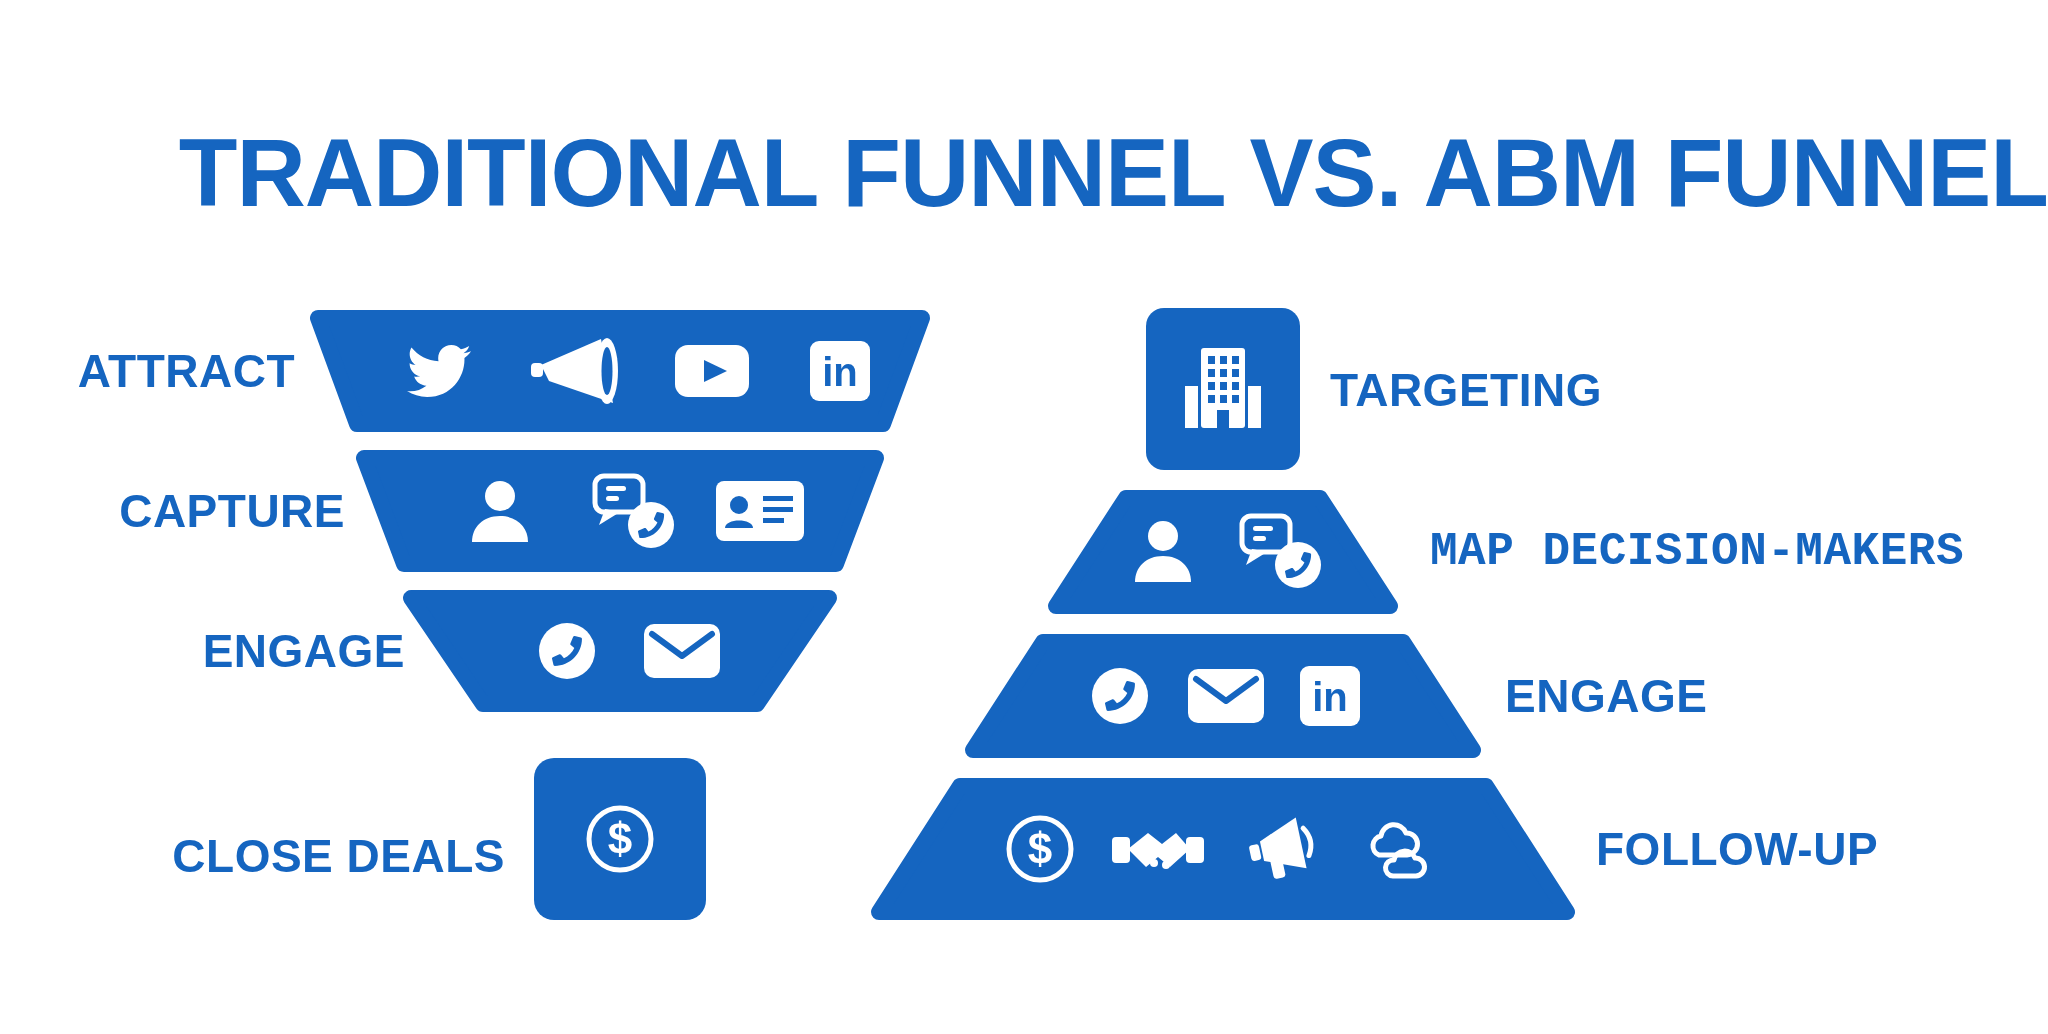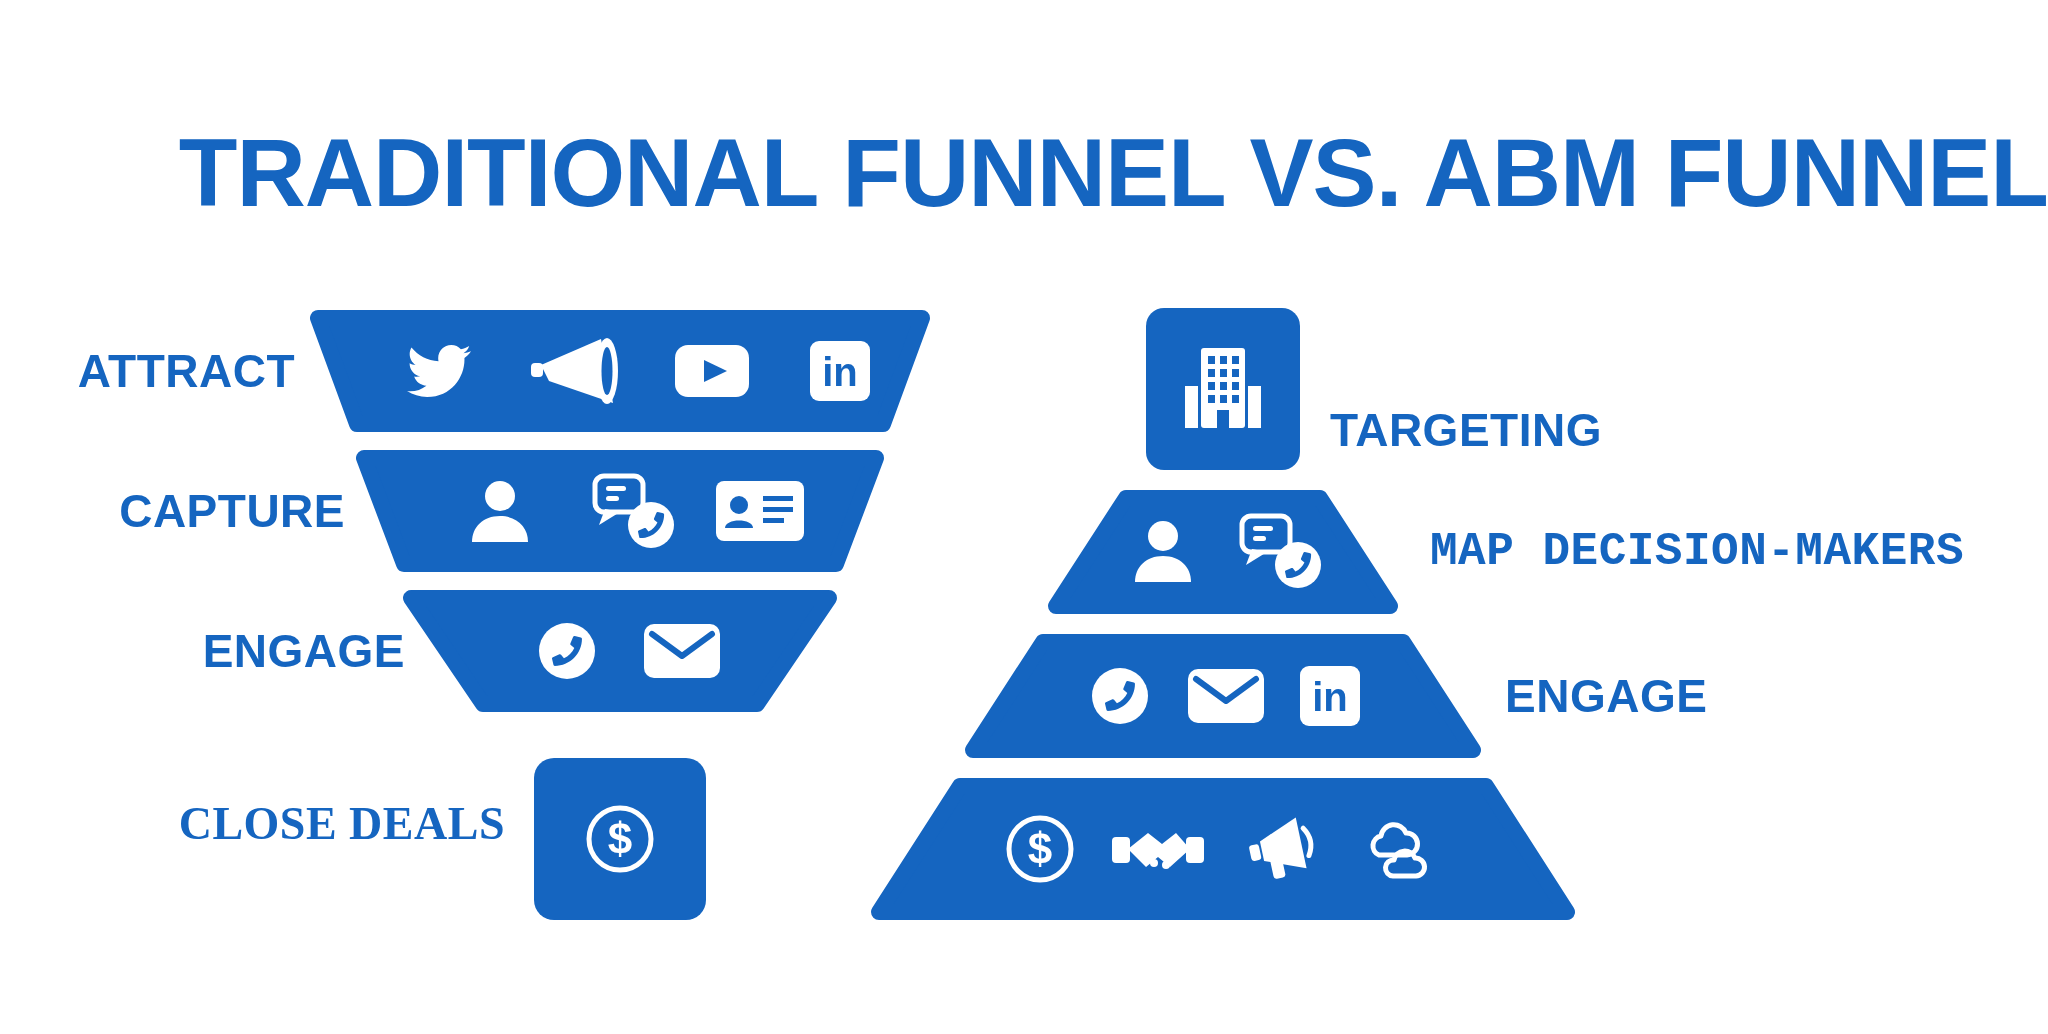--- a/index.html
+++ b/index.html
@@ -185,19 +185,20 @@
         <path d="M14 56 a8 8 0 0 1 1 -16 a11 11 0 0 1 21 -2 a8 8 0 0 1 1 18 z" fill="none" stroke="#ffffff" stroke-width="5" stroke-linejoin="round" transform="translate(24,1)"></path>
       </g>
     </g>
   </svg>
 
   <div class="title">TRADITIONAL FUNNEL VS. ABM FUNNEL</div>
 
   <div class="stage-label" style="right:1753px; top:371px;">ATTRACT</div>
   <div class="stage-label" style="right:1703px; top:511px;">CAPTURE</div>
   <div class="stage-label" style="right:1643px; top:651px;">ENGAGE</div>
-  <div class="stage-label" style="right:1543px; top:823px;font-family:Liberation Serif, serif;">CLOSE DEALS</div>
-
-  <div class="stage-label" style="left:1330px; top:390px;margin-top:40px;">TARGETING</div>
+  <div class="stage-label" style="right:1543px; top:856px;">CLOSE DEALS</div>
+
+  <div class="stage-label" style="left:1330px; top:390px;">TARGETING</div>
   <div class="stage-label" style="left:1430px; top:552px;font-family:Liberation Mono, monospace;">MAP DECISION-MAKERS</div>
   <div class="stage-label" style="left:1505px; top:696px;">ENGAGE</div>
+  <div class="stage-label" style="left:1596px; top:849px;">FOLLOW-UP</div>
 
 </div>
 
 </body></html>

